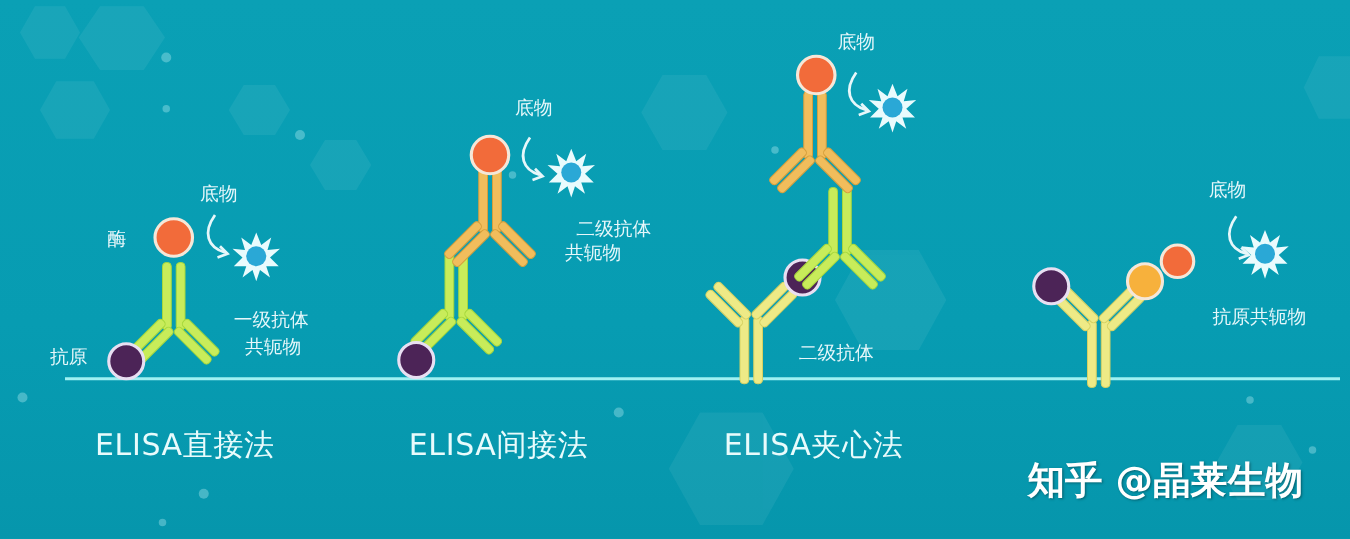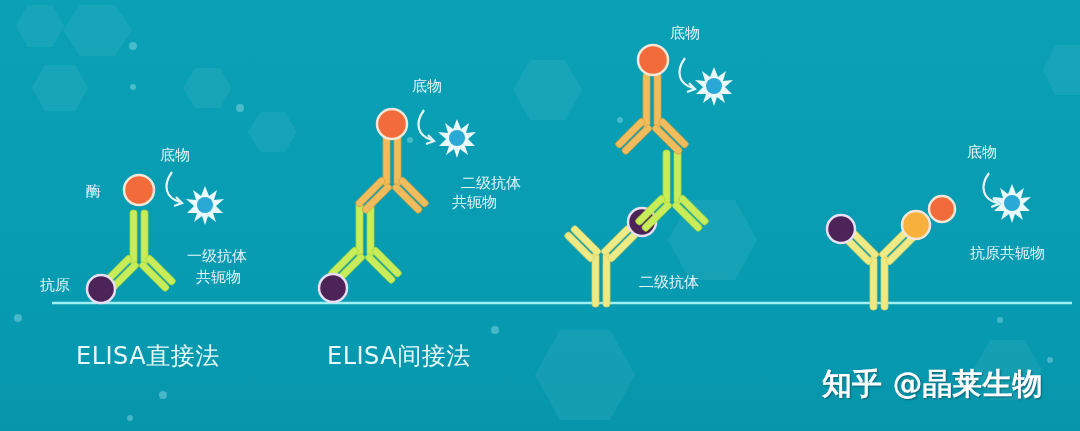--- a/index.html
+++ b/index.html
@@ -120,15 +120,16 @@
   <div class="lbl" style="left:452px;top:193px;">共轭物</div>
 
   <div class="lbl" style="left:670px;top:24px;">底物</div>
   <div class="lbl" style="left:639px;top:273px;">二级抗体</div>
 
   <div class="lbl" style="left:967px;top:143px;">底物</div>
   <div class="lbl" style="left:940px;top:244px;margin-left:30px;">抗原共轭物</div>
 
   <div class="title" style="left:76px;">ELISA直接法</div>
   <div class="title" style="left:327px;">ELISA间接法</div>
+  <div class="title" style="left:579px;">ELISA夹心法</div>
 
   <div class="wm">知乎 @晶莱生物</div>
 </div>
 
 </body></html>

